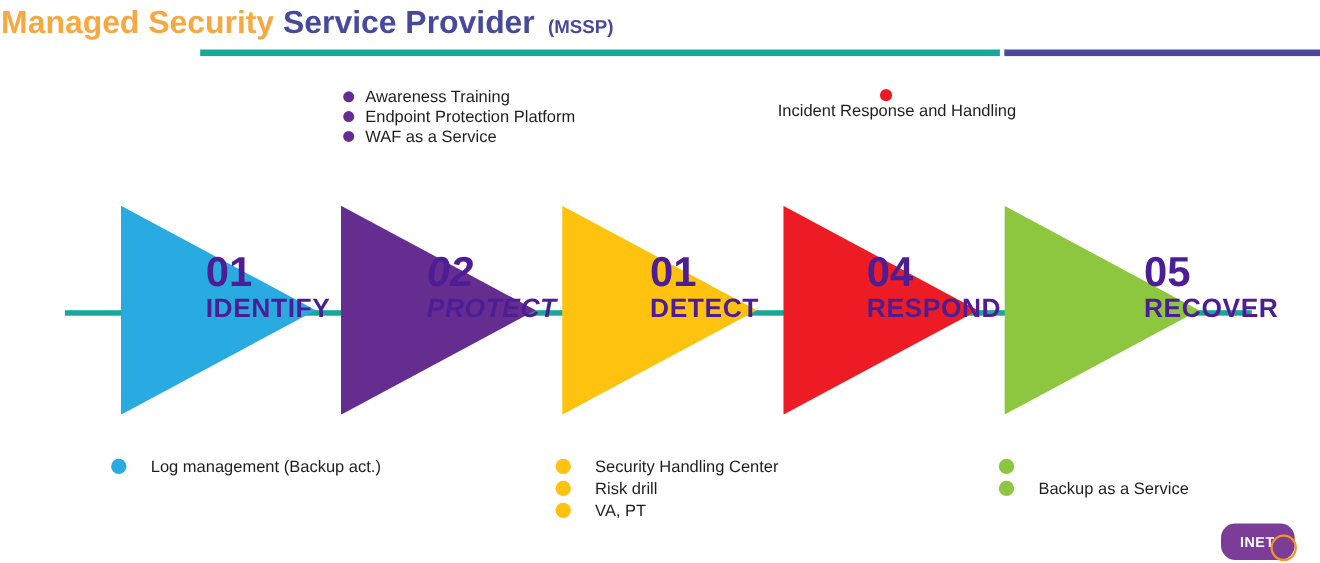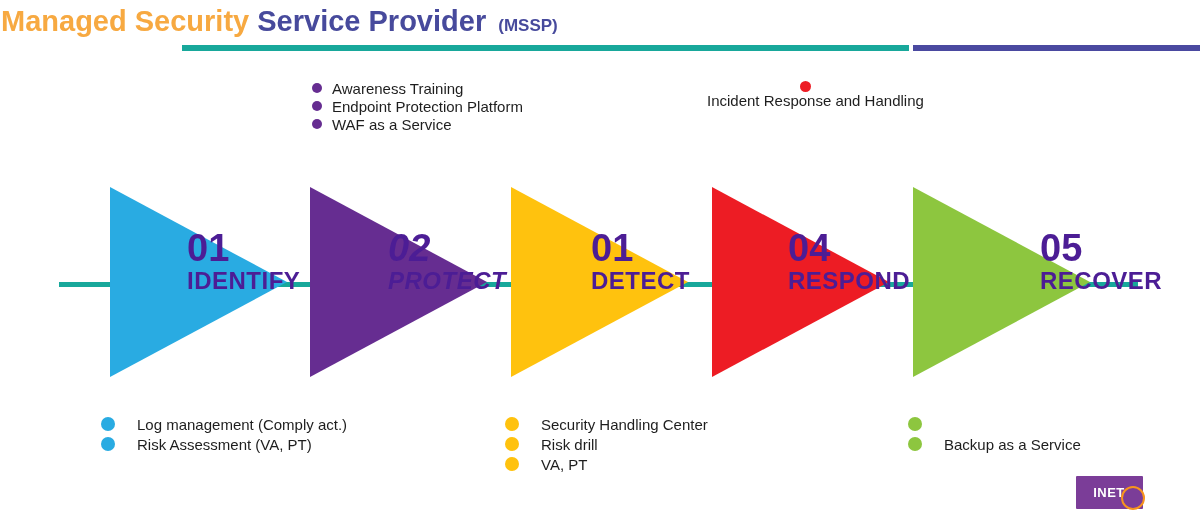--- a/index.html
+++ b/index.html
@@ -24,21 +24,21 @@
   .bottom-list .dot{width:14px;height:14px;margin-right:22px;}
   .dot{border-radius:50%;flex:none;}
   
   .tail-line{position:absolute;left:59px;top:282px;width:1079px;height:5px;z-index:0;}
   .triangle{position:absolute;top:187px;width:177px;height:190px;z-index:1;
     clip-path:polygon(0 0,100% 50%,0 100%);}
   .stage-text{position:absolute;top:229px;z-index:2;color:#4c1d95;line-height:1;margin-left:48px;}
   .stage-num{font-size:38px;font-weight:bold;line-height:38px;}
   .stage-label{font-size:24px;font-weight:bold;line-height:20px;margin-top:4px;letter-spacing:0.5px;}
   
-  .logo{position:absolute;left:1076px;top:476px;width:67px;height:33px;border-radius:1px;
+  .logo{position:absolute;left:1110px;top:476px;width:67px;height:33px;border-radius:13px;
     display:flex;align-items:center;justify-content:center;}
   .logo-inet{color:#ffffff;font-weight:bold;font-size:13px;letter-spacing:0.5px;}
   .logo-ms{position:relative;font-weight:bold;font-size:13px;letter-spacing:0.5px;margin-left:1px;}
   .logo-ring{position:absolute;width:24px;height:24px;border:2px solid;border-radius:50%;
     left:-5px;top:-7px;box-sizing:border-box;}
 </style>
 </head>
 <body>
 
 <div class="canvas">
@@ -101,25 +101,21 @@
 
   <div class="triangle" style="left: 913px; background-color: rgb(141, 198, 63);"></div>
   <div class="stage-text" style="left:992px;">
     <div class="stage-num">05</div>
     <div class="stage-label">RECOVER</div>
   </div>
 
   <div class="svc-list bottom-list" style="left:101px;top:414px;">
     <div class="svc-row">
       <span class="dot" style="background-color: rgb(41, 171, 226);"></span>
-      <span>Log management (Comply act.)</span>
-    </div>
-    <div class="svc-row">
-      <span class="dot" style="background-color: rgb(41, 171, 226);"></span>
-      <span>Risk Assessment (VA, PT)</span>
+      <span>Log management (Backup act.)</span>
     </div>
   </div>
 
   <div class="svc-list bottom-list" style="left:505px;top:414px;">
     <div class="svc-row">
       <span class="dot" style="background-color: rgb(255, 194, 14);"></span>
       <span>Security Handling Center</span>
     </div>
     <div class="svc-row">
       <span class="dot" style="background-color: rgb(255, 194, 14);"></span>

